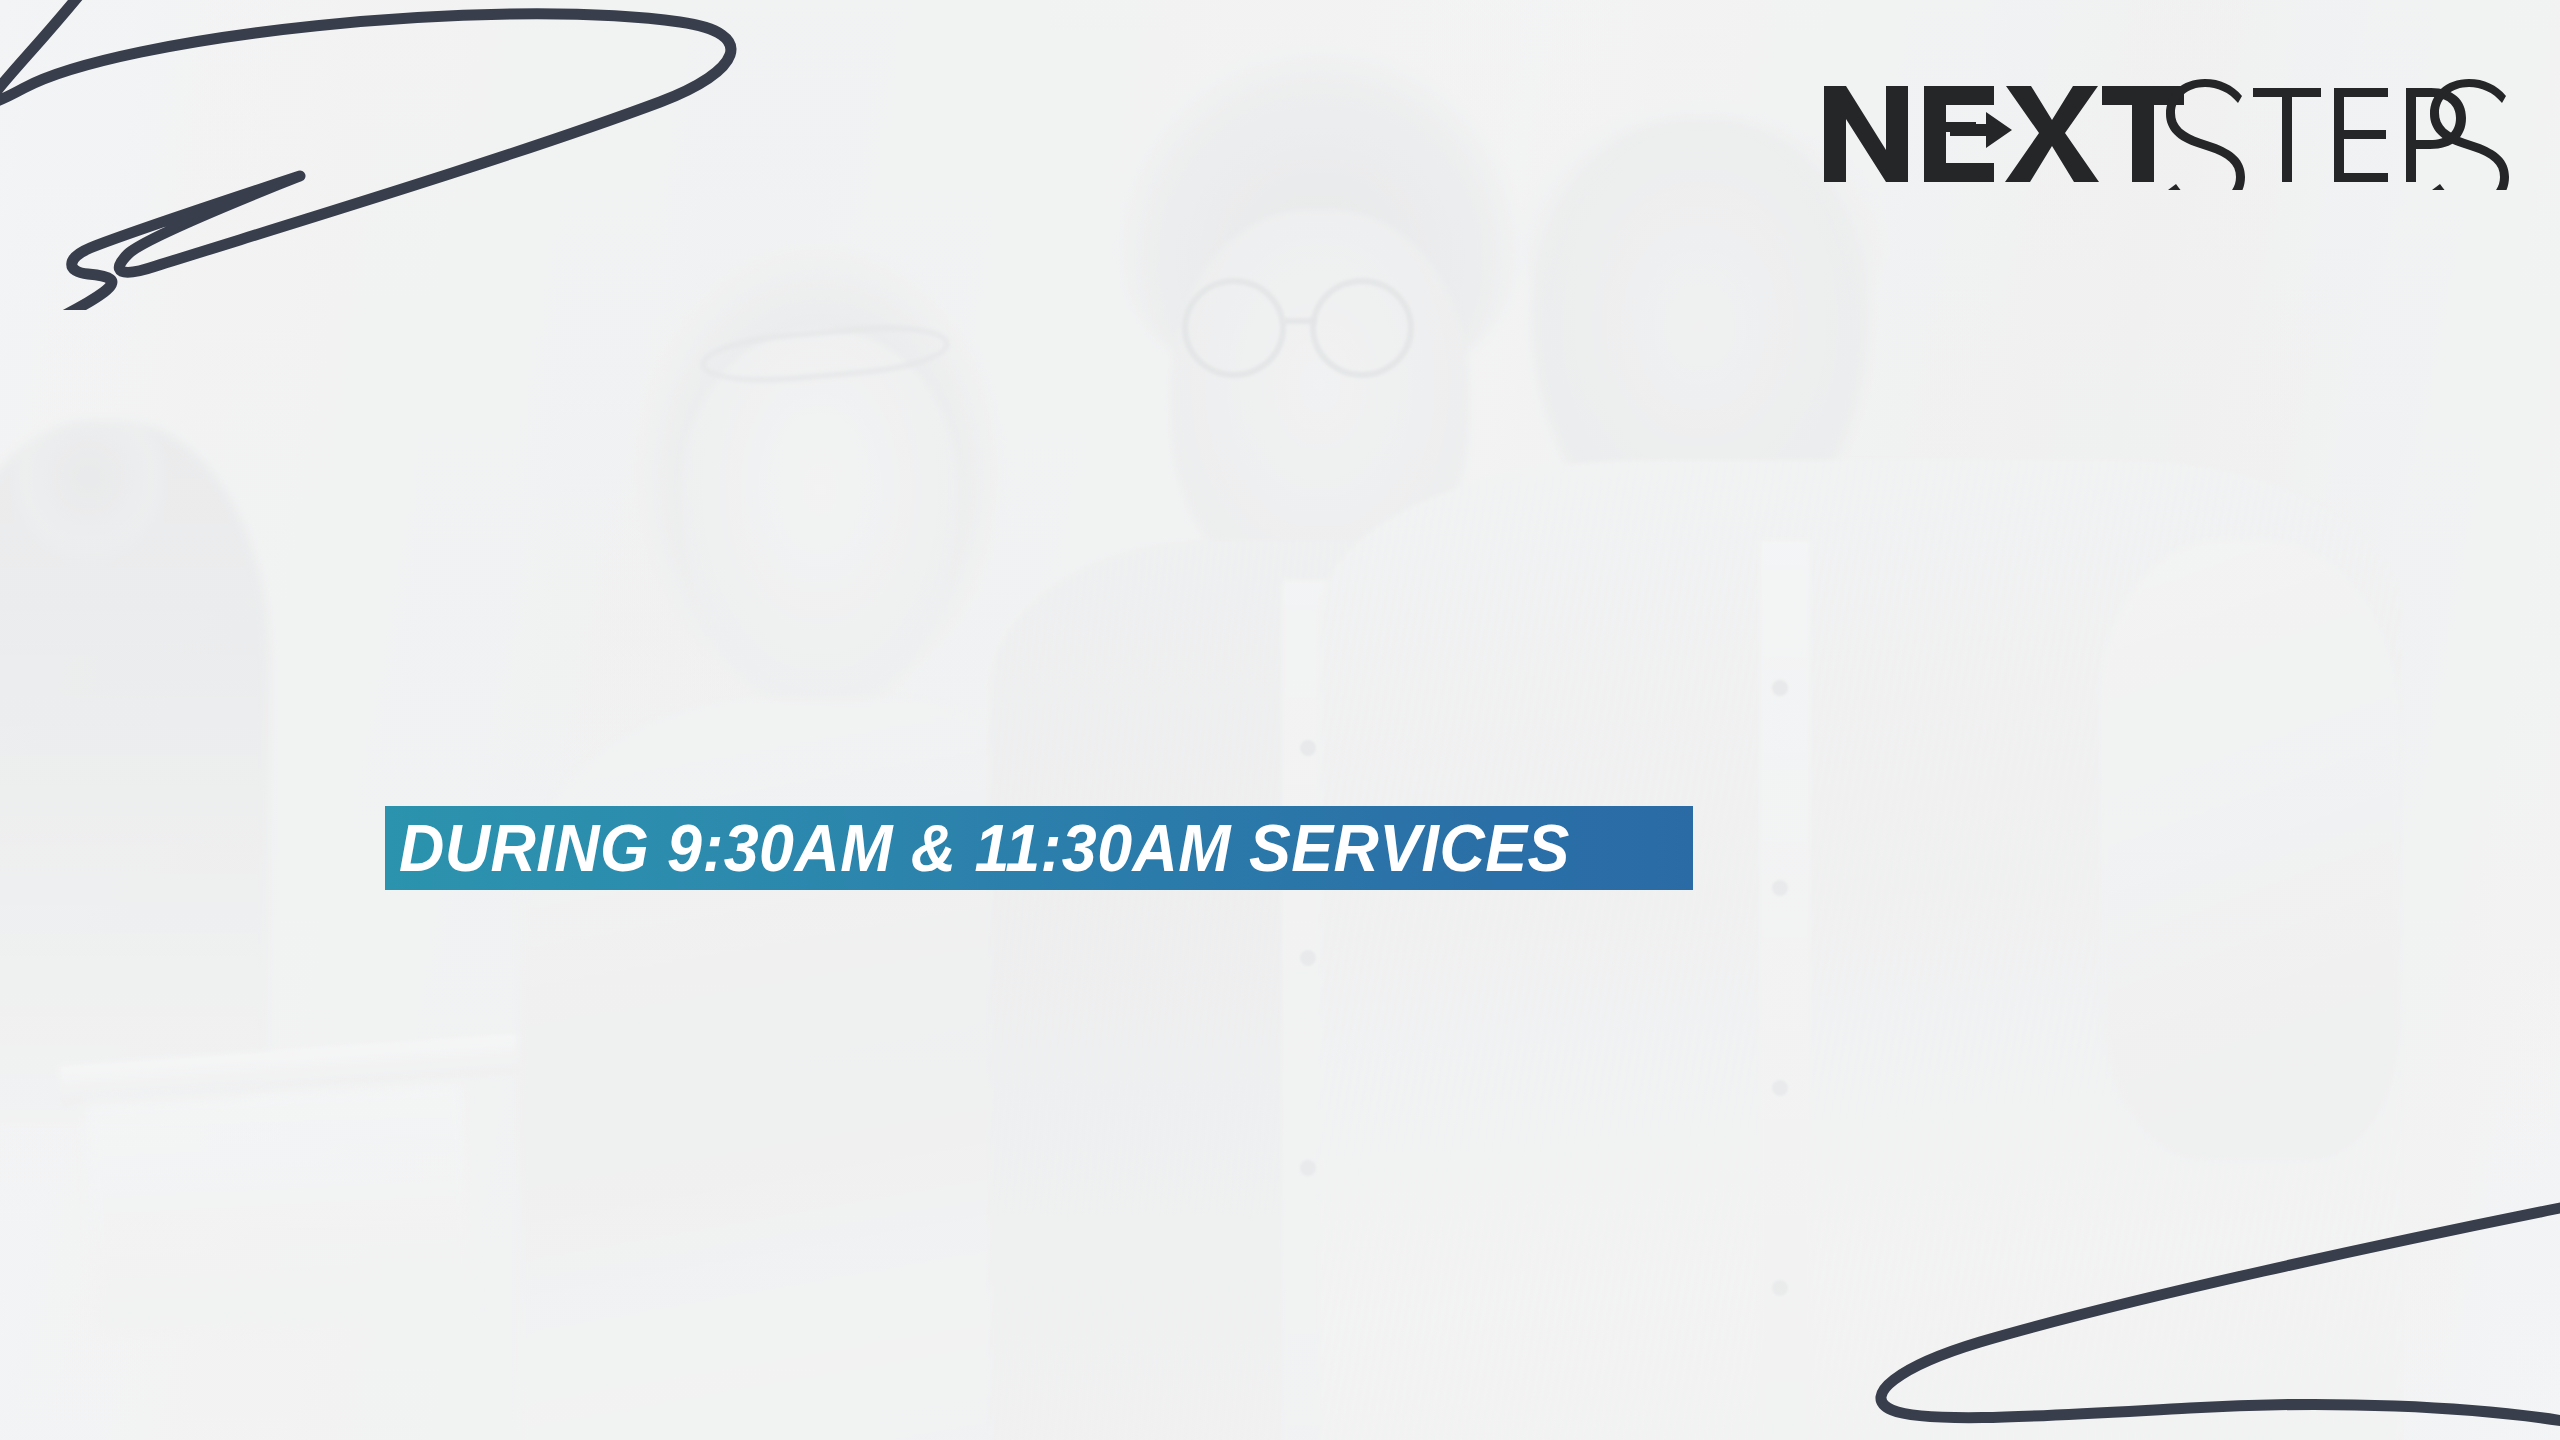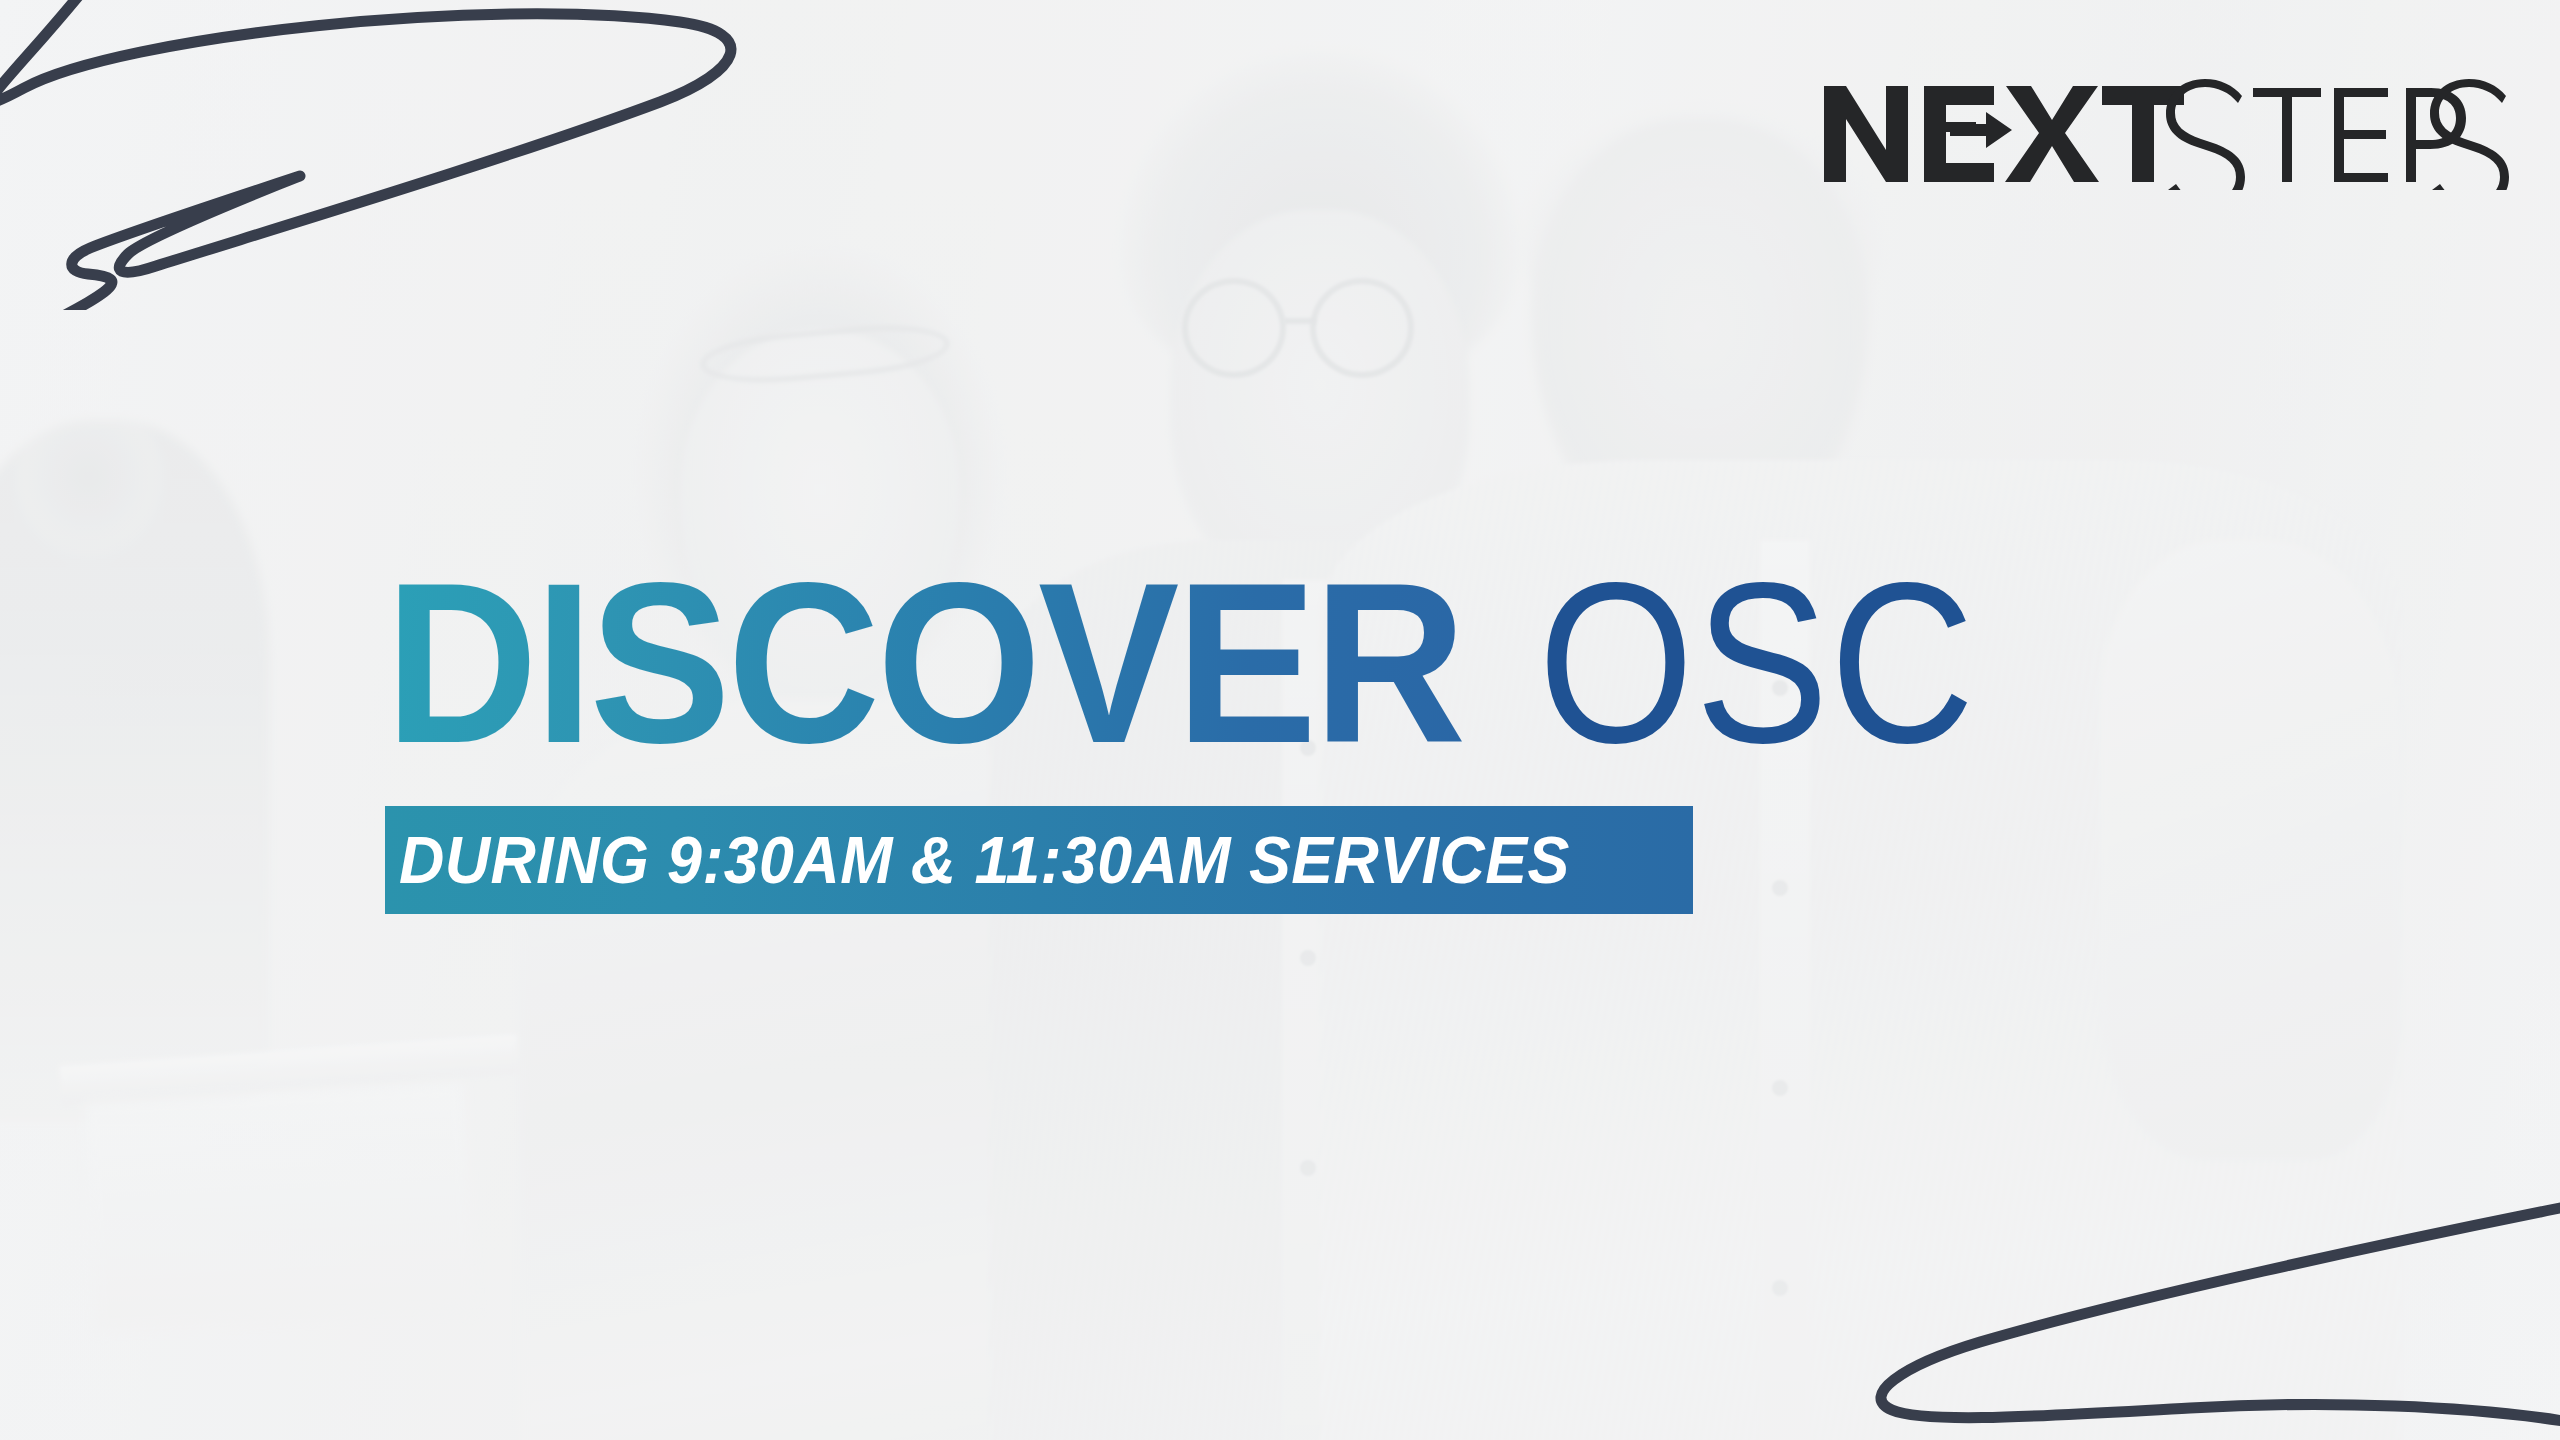--- a/index.html
+++ b/index.html
@@ -207,21 +207,21 @@
     transform:scaleX(.88);
     transform-origin:left center;
     color:#1f5293;
     margin-left:-6px;
     letter-spacing:1px;
   }
 
   
   .times-bar {
     position:absolute; left:385px; top:806px;
-    width:1308px; height:108px;
+    width:1308px; height:84px;
     background:linear-gradient(90deg,#2b93ad 0%,#2c8cae 22%,#2b7fab 50%,#2a72a8 78%,#2a6ba6 100%);
     display:flex; align-items:center;
   }
   .times-text {
     font-family:"Liberation Sans Narrow","Liberation Sans", sans-serif;
     font-weight:700; font-style:italic;
     font-size:66px; letter-spacing:.5px;
     color:#ffffff;
     transform:scaleX(.95);
     transform-origin:left center;
@@ -337,25 +337,19 @@
                M596 19 v43 h14 c17 0 26 -8 26 -22 0 -13 -9 -21 -26 -21 Z" fill="#252628"></path>
 
       <path d="M700 25 c-9 -11 -21 -16 -33 -16 -17 0 -30 11 -30 26 0 13 9 20 26 26 l12 4
                c20 7 32 17 32 34 0 20 -16 34 -38 34 -17 0 -31 -8 -39 -21 l8 -6
                c7 11 18 18 31 18 17 0 29 -11 29 -25 0 -13 -9 -20 -27 -26 l-12 -4
                c-19 -6 -31 -17 -31 -33 0 -20 16 -35 39 -35 15 0 28 6 37 17 Z" fill="#252628" transform="translate(-18,0)"></path>
     </svg>
 
   </div>
 
-  <div class="headline-block">
-    <div class="headline">
-      <span class="hl-discover">DISCOVER</span>
-      <span class="hl-osc">OSC</span>
-    </div>
-  </div>
 
   <div class="times-bar">
     <span class="times-text">DURING 9:30AM &amp; 11:30AM SERVICES</span>
   </div>
 
 
 </div>
 
 </body></html>

